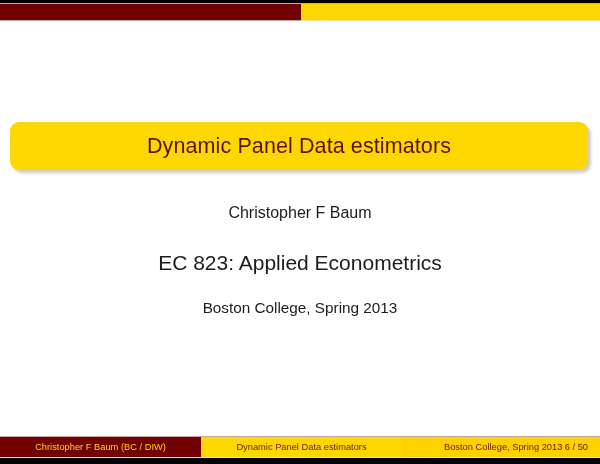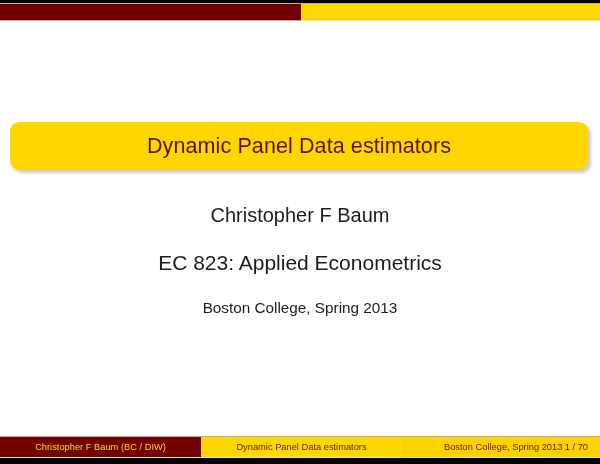--- a/index.html
+++ b/index.html
@@ -94,21 +94,21 @@
   .center-line {
     position: absolute;
     left: 0;
     width: 600px;
     text-align: center;
     color: #1c1c1c;
     white-space: nowrap;
   }
   #author-line {
     top: 204px;
-    font-size: 20px;
+    font-size: 16px;
   }
   #course-line {
     top: 251px;
     font-size: 21px;
   }
   #venue-line {
     top: 299px;
     font-size: 15.3px;
   }
 
@@ -210,18 +210,18 @@
 <div class="center-line" id="course-line">EC 823: Applied Econometrics</div>
 <div class="center-line" id="venue-line">Boston College, Spring 2013</div>
 
 <div id="footer-bar">
   <div class="hair-top"></div>
   <div class="segments">
     <div class="footer-seg" id="footer-seg-author">Christopher F Baum  (BC / DIW)</div>
     <div class="footer-seg" id="footer-seg-title">Dynamic Panel Data estimators</div>
     <div class="footer-seg" id="footer-seg-venue">
       <span>Boston College, Spring 2013</span>
-      <span id="footer-page">1 / 70</span>
+      <span id="footer-page">6 / 50</span>
     </div>
   </div>
   <div class="hair-bottom"></div>
   <div class="black-strip"></div>
 </div>
 
 </body></html>

